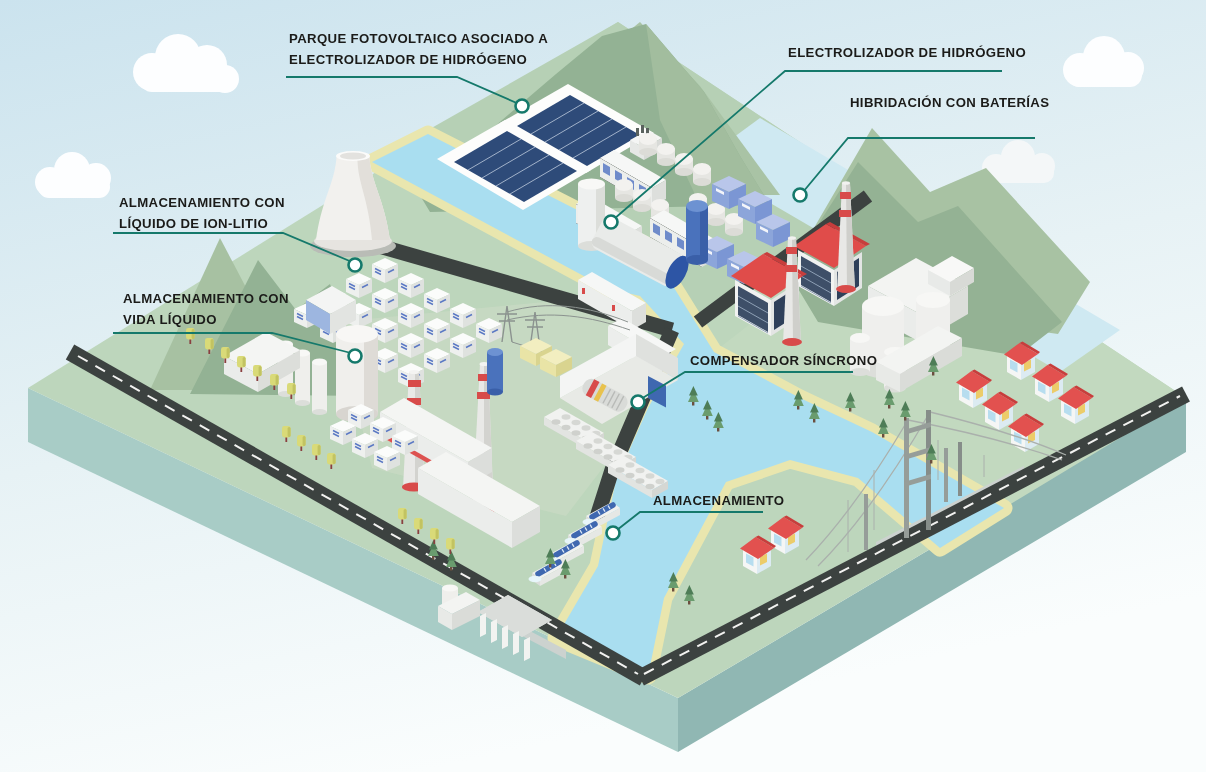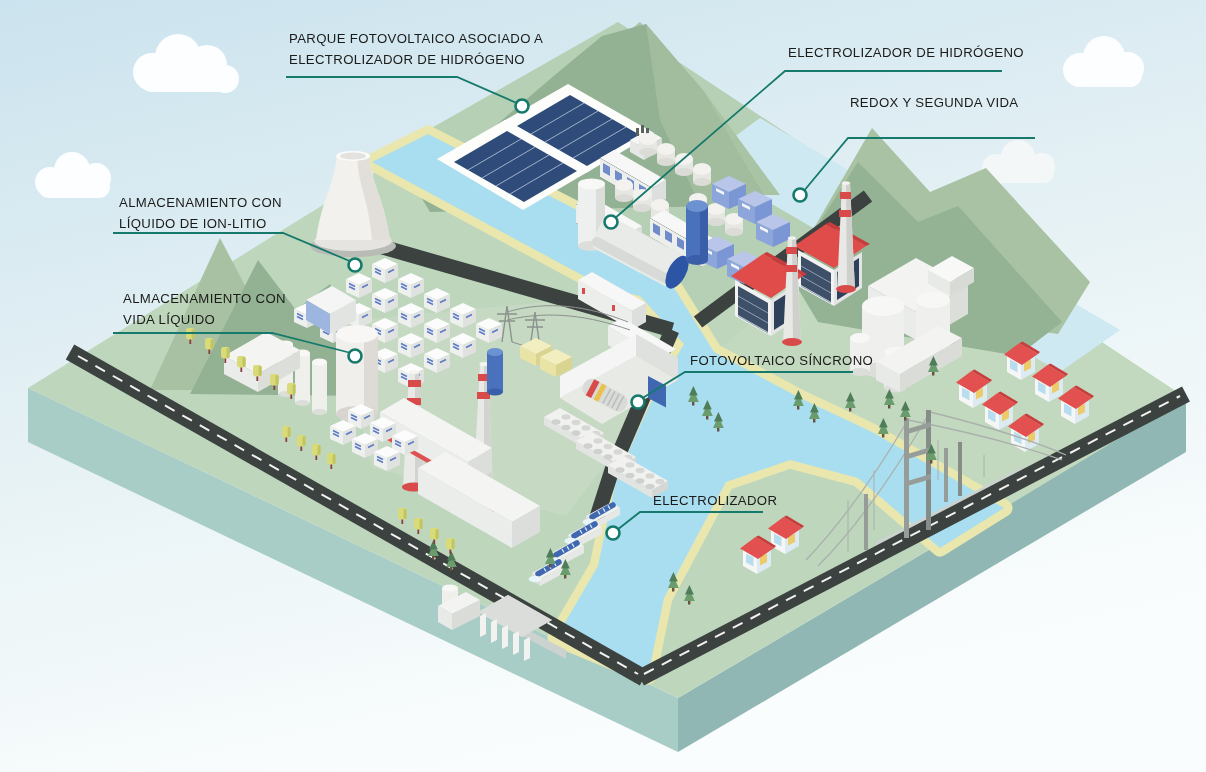--- a/index.html
+++ b/index.html
@@ -1,19 +1,19 @@
 <!DOCTYPE html>
 <html><head>
 <meta charset="utf-8">
 <style>
   html,body{margin:0;padding:0;background:#fff;}
   .stage{position:relative;width:1206px;height:772px;overflow:hidden;
          font-family:"Liberation Sans","DejaVu Sans",sans-serif;}
   .stage svg{position:absolute;left:0;top:0;}
-  .callout-label{position:absolute;color:#1b1b19;font-weight:normal;font-size:13.2px;
+  .callout-label{position:absolute;color:#1b1b19;font-weight:bold;font-size:13.2px;
     line-height:21px;letter-spacing:.35px;white-space:nowrap;z-index:5;}
 </style>
 </head>
 <body>
 
 <div class="stage">
 <svg width="1206" height="772" viewBox="0 0 1206 772">
   <defs>
     <linearGradient id="sky" x1="0" y1="0" x2="0.35" y2="1">
       <stop offset="0" stop-color="#cbe3ee"></stop>
@@ -548,29 +548,29 @@
 </svg>
 
 <div class="callout-label" style="left:289px;top:28px;">
   <div>PARQUE FOTOVOLTAICO ASOCIADO A</div>
   <div>ELECTROLIZADOR DE HIDRÓGENO</div>
 </div>
 <div class="callout-label" style="left:788px;top:42px;">
   <div>ELECTROLIZADOR DE HIDRÓGENO</div>
 </div>
 <div class="callout-label" style="left:850px;top:92px;">
-  <div>REDOX Y SEGUNDA VIDA</div>
+  <div>HIBRIDACIÓN CON BATERÍAS</div>
 </div>
 <div class="callout-label" style="left:119px;top:192px;">
   <div>ALMACENAMIENTO CON</div>
   <div>LÍQUIDO DE ION-LITIO</div>
 </div>
 <div class="callout-label" style="left:123px;top:288px;">
   <div>ALMACENAMIENTO CON</div>
   <div>VIDA LÍQUIDO</div>
 </div>
 <div class="callout-label" style="left:690px;top:350px;">
-  <div>FOTOVOLTAICO SÍNCRONO</div>
+  <div>COMPENSADOR SÍNCRONO</div>
 </div>
 <div class="callout-label" style="left:653px;top:490px;">
-  <div>ELECTROLIZADOR</div>
+  <div>ALMACENAMIENTO</div>
 </div>
 </div>
 
 </body></html>

